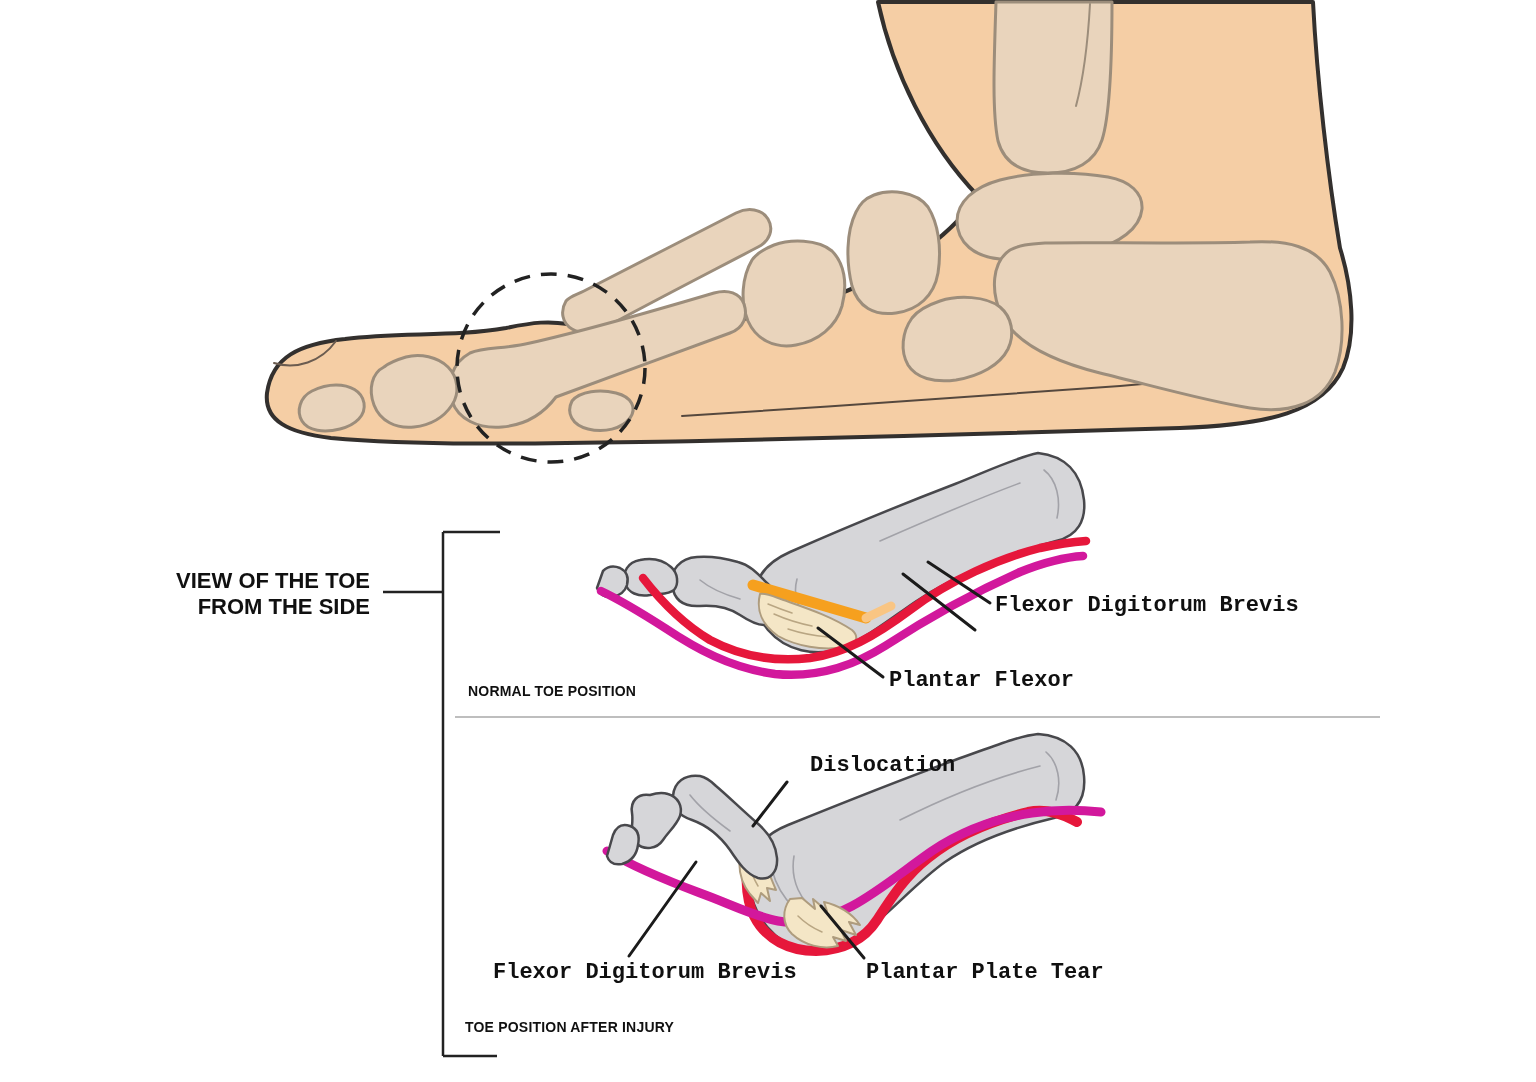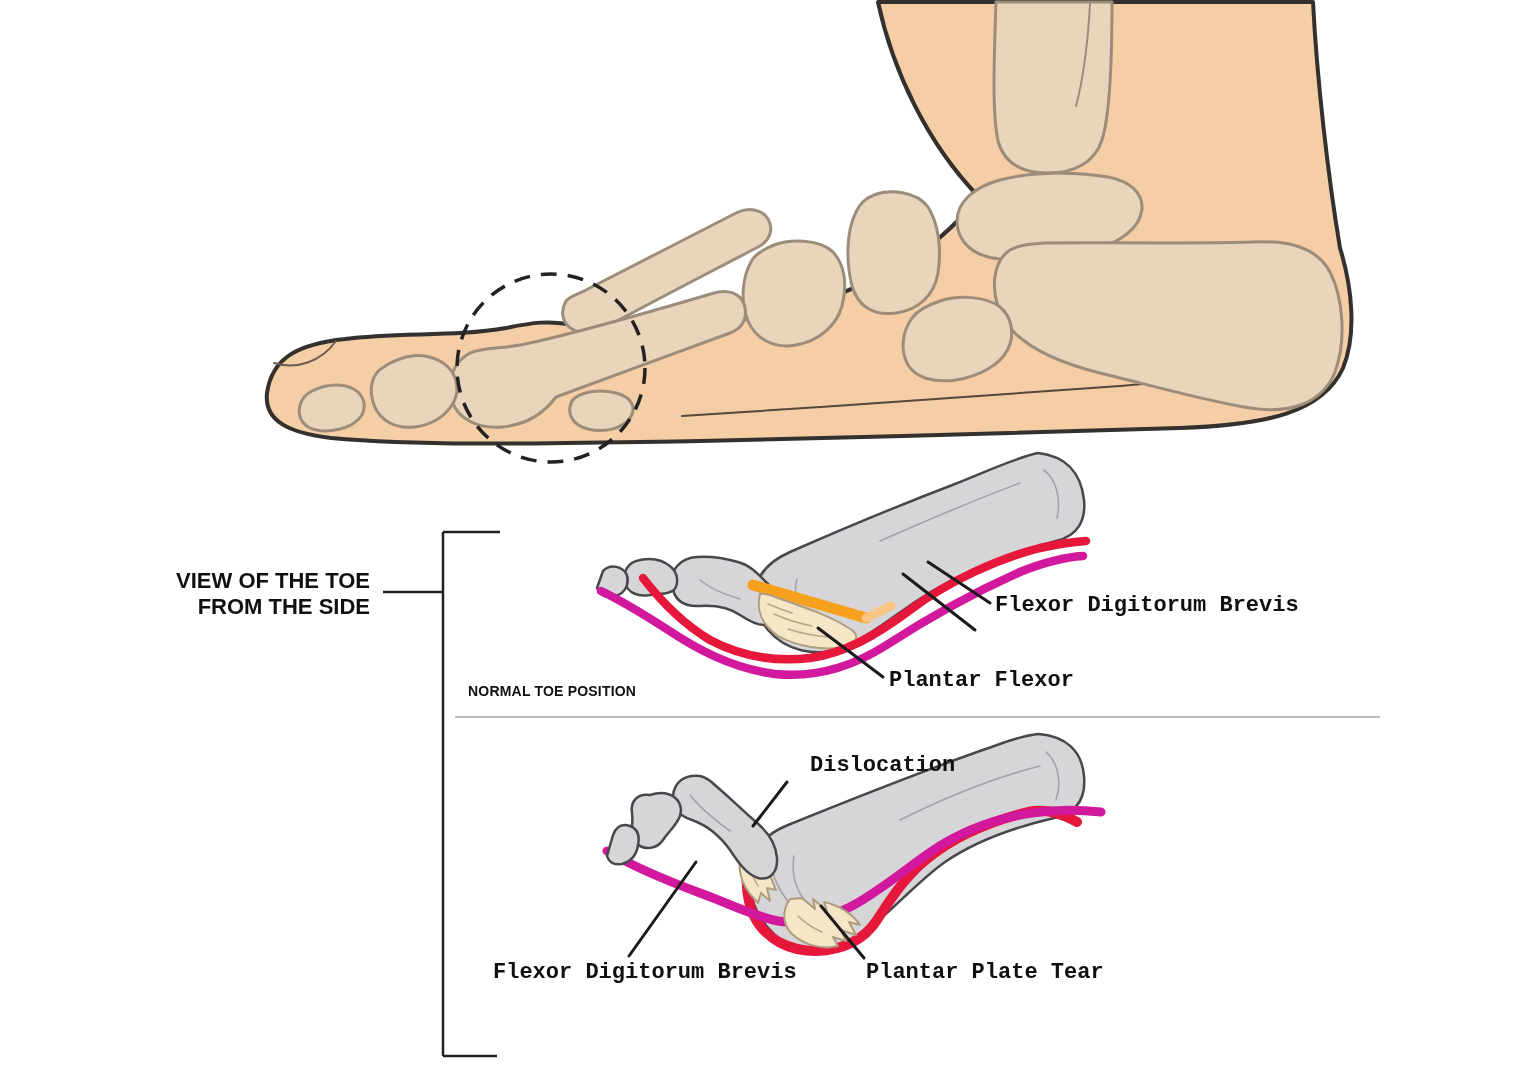--- a/index.html
+++ b/index.html
@@ -197,13 +197,14 @@
     <div>FROM THE SIDE</div>
   </div>
 
   <div class="lbl anat" style="left:995px;top:591px;">Flexor Digitorum Brevis</div>
   <div class="lbl anat" style="left:889px;top:666px;">Plantar Flexor</div>
   <div class="lbl cap" style="left:468px;top:683px;">NORMAL TOE POSITION</div>
 
   <div class="lbl anat" style="left:767px;top:751px;margin-left:43px;">Dislocation</div>
   <div class="lbl anat" style="left:493px;top:958px;">Flexor Digitorum Brevis</div>
   <div class="lbl anat" style="left:866px;top:958px;text-align:right;">Plantar Plate Tear</div>
+  <div class="lbl cap" style="left:465px;top:1019px;">TOE POSITION AFTER INJURY</div>
 </div>
 
 </body></html>

